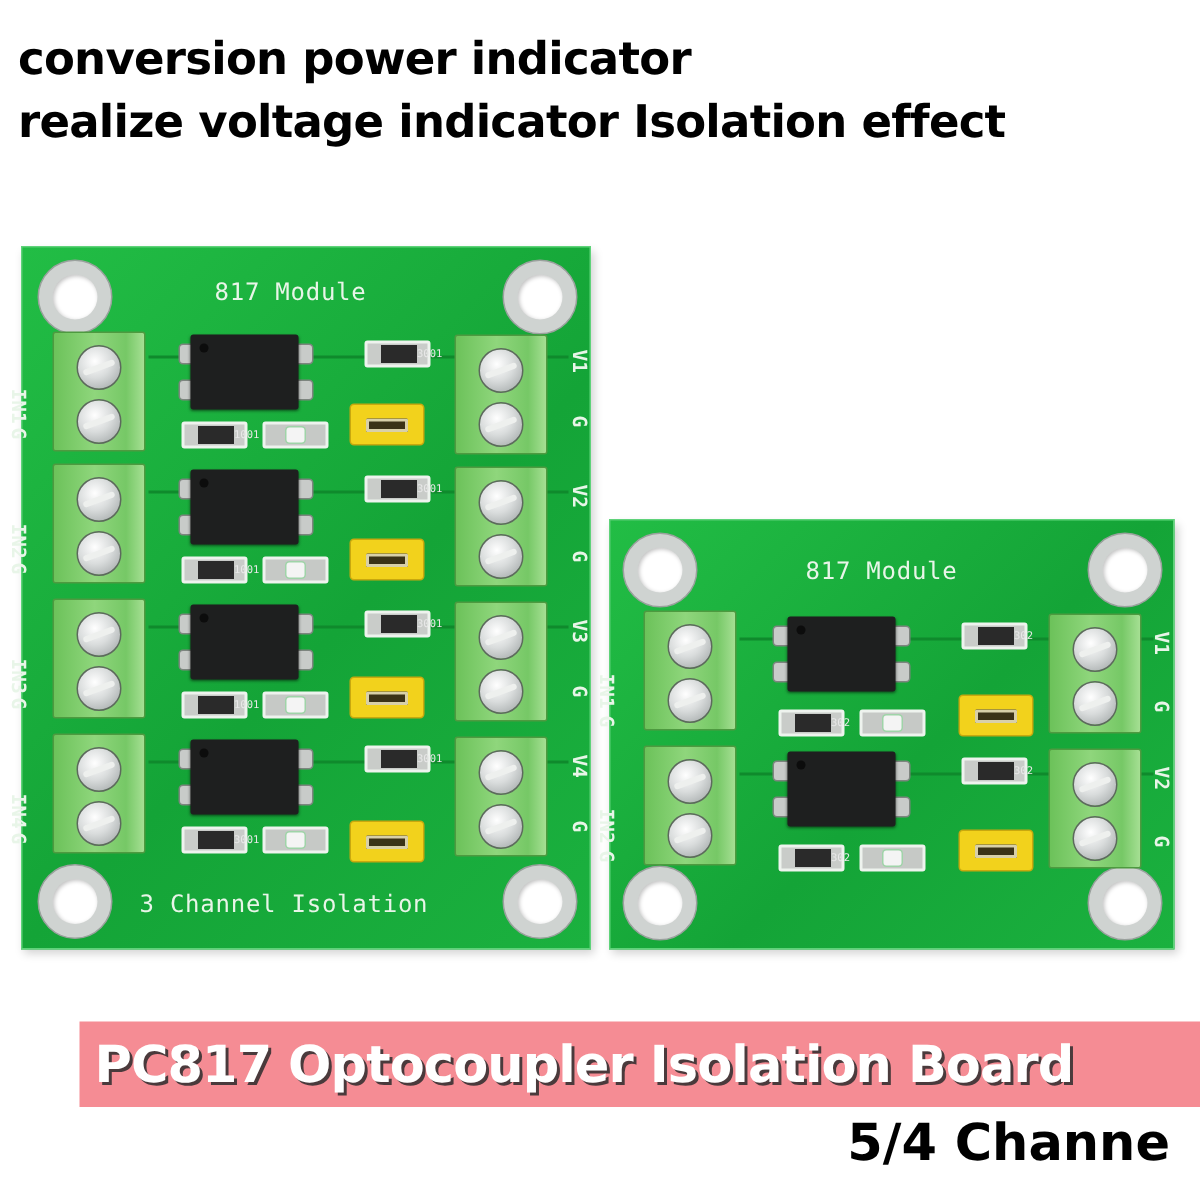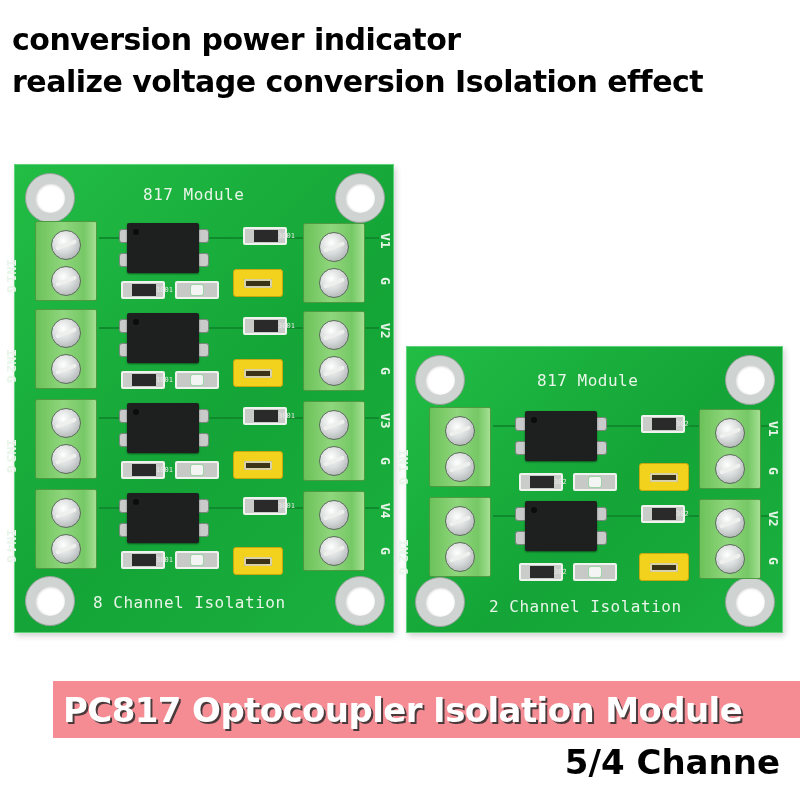--- a/index.html
+++ b/index.html
@@ -113,29 +113,29 @@
     }
     .subtitle {
       position: absolute; right: 20px; top: 742px; color: #000; font-weight: bold;
       font-size: 34px; font-family: "DejaVu Sans", sans-serif; white-space: nowrap;
     }
   </style>
 </head>
 <body>
 
 <div class="headline l1">conversion power indicator</div>
-<div class="headline l2">realize voltage conversion Isolation effect</div>
+<div class="headline l2">realize voltage indicator Isolation effect</div>
 
 <div class="board b4">
   <div class="hole" style="left:10px;top:8px"></div>
   <div class="hole" style="left:320px;top:8px"></div>
   <div class="hole" style="left:10px;top:411px"></div>
   <div class="hole" style="left:320px;top:411px"></div>
   <div class="silk" style="left:128px;top:20px">817 Module</div>
-  <div class="silk" style="left:78px;top:428px">8 Channel Isolation</div>
+  <div class="silk" style="left:78px;top:428px">3 Channel Isolation</div>
 
   <div class="channel" style="top:54px">
     <div class="silk-vert" style="left:4px;top:40px;transform:rotate(90deg)">IN1</div>
     <div class="silk-vert" style="left:4px;top:66px;transform:rotate(90deg)">G</div>
     <div class="terminal" style="left:20px;top:2px">
         <div class="screw s1"></div>
         <div class="screw s2"></div>
       </div>
     <div class="trace" style="left:84px;top:18px;width:280px"></div>
     <div class="pad" style="left:104px;top:10px"></div>
@@ -246,21 +246,20 @@
     <div class="silk-vert" style="left:378px;top:58px;transform:rotate(90deg)">G</div>
   </div>
 </div>
 
 <div class="board b2">
   <div class="hole" style="left:8px;top:8px"></div>
   <div class="hole" style="left:318px;top:8px"></div>
   <div class="hole" style="left:8px;top:230px"></div>
   <div class="hole" style="left:318px;top:230px"></div>
   <div class="silk" style="left:130px;top:24px">817 Module</div>
-  <div class="silk" style="left:82px;top:250px">2 Channel Isolation</div>
 
   <div class="channel" style="top:60px">
     <div class="silk-vert" style="left:4px;top:42px;transform:rotate(90deg)">IN1</div>
     <div class="silk-vert" style="left:4px;top:70px;transform:rotate(90deg)">G</div>
     <div class="terminal" style="left:22px;top:0px">
         <div class="screw s1"></div>
         <div class="screw s2"></div>
       </div>
     <div class="trace" style="left:86px;top:18px;width:276px"></div>
     <div class="pad" style="left:108px;top:10px"></div>
@@ -308,15 +307,15 @@
     <div class="terminal" style="left:292px;top:2px">
         <div class="screw s1"></div>
         <div class="screw s2"></div>
       </div>
     <div class="silk-vert" style="left:374px;top:14px;transform:rotate(90deg)">V2</div>
     <div class="silk-vert" style="left:374px;top:60px;transform:rotate(90deg)">G</div>
   </div>
 </div>
 
 <div class="banner">
-  <span class="banner-text">PC817 Optocoupler Isolation Module</span>
+  <span class="banner-text">PC817 Optocoupler Isolation Board</span>
 </div>
 <div class="subtitle">5/4 Channe</div>
 
 </body></html>

